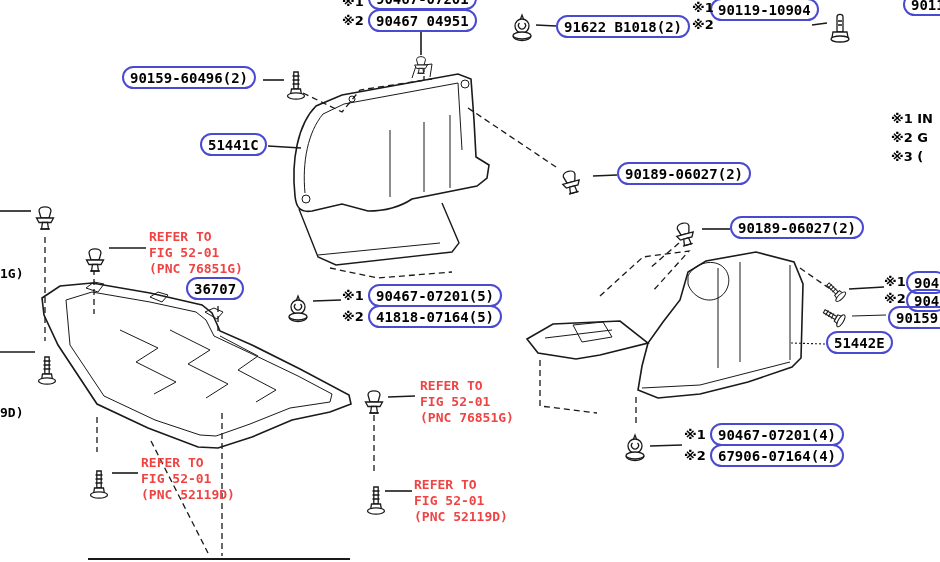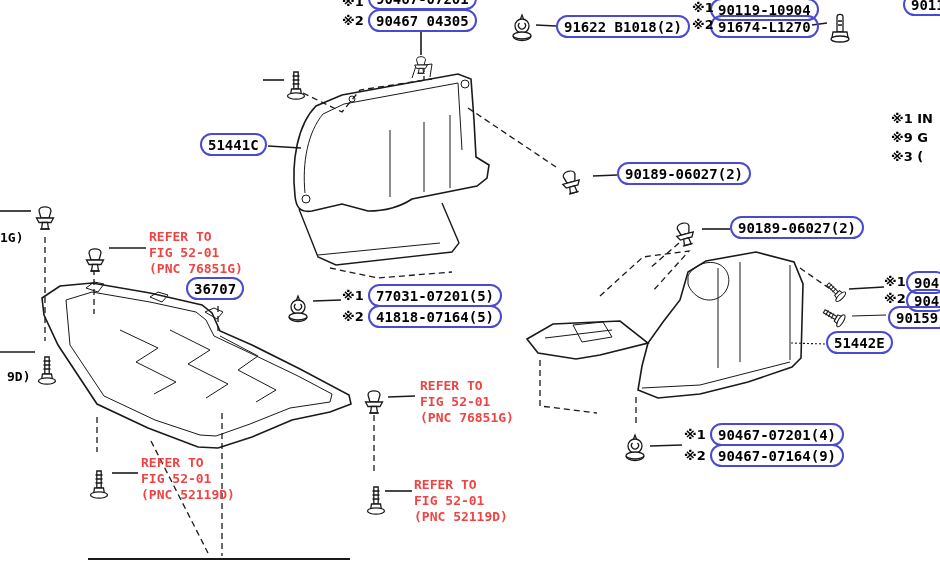--- a/index.html
+++ b/index.html
@@ -17,21 +17,21 @@
   }
   .mk{
     position:absolute;font:bold 13px/16px "DejaVu Sans","DejaVu Sans Mono",sans-serif;
     color:#000;white-space:nowrap;z-index:3;
   }
   .refer{position:absolute;z-index:3;}
   .refer div{
     font:bold 13px/16px "DejaVu Sans Mono",monospace;color:#ef4444;white-space:pre;
   }
   .frag{
-    position:absolute;font:bold 13px/15px "DejaVu Sans Mono",monospace;color:#000;z-index:3;white-space:nowrap;
+    position:absolute;font:bold 13px/15px "DejaVu Sans Mono",monospace;color:#000;z-index:3;white-space:nowrap;margin-top:36px;
   }
   .legend-row{
     position:absolute;font:bold 13px/15px "DejaVu Sans","DejaVu Sans Mono",sans-serif;color:#000;z-index:3;white-space:nowrap;
   }
 </style>
 </head>
 <body>
 
 <div class="canvas">
 
@@ -144,37 +144,37 @@
     <use href="#ic-screw" transform="translate(47,374)"></use>
     <use href="#ic-screw" transform="translate(99,488)"></use>
     <use href="#ic-clip" transform="translate(374,406)"></use>
     <use href="#ic-screw" transform="translate(376,504)"></use>
     <use href="#ic-screw" transform="translate(837,293) rotate(-45) scale(0.75)"></use>
     <use href="#ic-screw" transform="translate(836,318) rotate(-60) scale(0.8)"></use>
     <use href="#ic-grommet" transform="translate(635,453)"></use>
   </svg>
 
   <div class="pill" style="left:368px;top:-13px">90467-07201</div>
-  <div class="pill" style="left:368px;top:9px">90467 04305</div>
+  <div class="pill" style="left:368px;top:9px">90467 04951</div>
   <div class="pill" style="left:556px;top:15px">91622 B1018(2)</div>
   <div class="pill" style="left:710px;top:-2px">90119-10904</div>
-  <div class="pill" style="left:710px;top:15px">91674-L1270</div>
   <div class="pill" style="left:903px;top:-7px">9011</div>
+  <div class="pill" style="left:122px;top:66px">90159-60496(2)</div>
   <div class="pill" style="left:200px;top:133px">51441C</div>
   <div class="pill" style="left:617px;top:162px">90189-06027(2)</div>
   <div class="pill" style="left:730px;top:216px">90189-06027(2)</div>
   <div class="pill" style="left:186px;top:277px">36707</div>
-  <div class="pill" style="left:368px;top:284px">77031-07201(5)</div>
+  <div class="pill" style="left:368px;top:284px">90467-07201(5)</div>
   <div class="pill" style="left:368px;top:305px">41818-07164(5)</div>
   <div class="pill" style="left:906px;top:271px">904</div>
   <div class="pill" style="left:906px;top:289px">904</div>
   <div class="pill" style="left:888px;top:306px">90159-</div>
   <div class="pill" style="left:826px;top:331px">51442E</div>
   <div class="pill" style="left:710px;top:423px">90467-07201(4)</div>
-  <div class="pill" style="left:710px;top:444px">90467-07164(9)</div>
+  <div class="pill" style="left:710px;top:444px">67906-07164(4)</div>
 
   <div class="mk" style="left:342px;top:-6px">※1</div>
   <div class="mk" style="left:342px;top:13px">※2</div>
   <div class="mk" style="left:692px;top:0px">※1</div>
   <div class="mk" style="left:692px;top:17px">※2</div>
   <div class="mk" style="left:342px;top:288px">※1</div>
   <div class="mk" style="left:342px;top:309px">※2</div>
   <div class="mk" style="left:884px;top:274px">※1</div>
   <div class="mk" style="left:884px;top:291px">※2</div>
   <div class="mk" style="left:684px;top:427px">※1</div>
@@ -195,19 +195,19 @@
     <div>FIG 52-01</div>
     <div>(PNC 52119D)</div>
   </div>
   <div class="refer" style="left:141px;top:455px">
     <div>REFER TO</div>
     <div>FIG 52-01</div>
     <div>(PNC 52119D)</div>
   </div>
 
   <div class="frag" style="left:0px;top:230px">1G)</div>
-  <div class="frag" style="left:7px;top:369px">9D)</div>
+  <div class="frag" style="left:0px;top:369px">9D)</div>
 
   <div class="legend-row" style="left:891px;top:111px">※1 IN</div>
-  <div class="legend-row" style="left:891px;top:130px">※9 G</div>
+  <div class="legend-row" style="left:891px;top:130px">※2 G</div>
   <div class="legend-row" style="left:891px;top:149px">※3 (</div>
 
 </div>
 
 </body></html>

